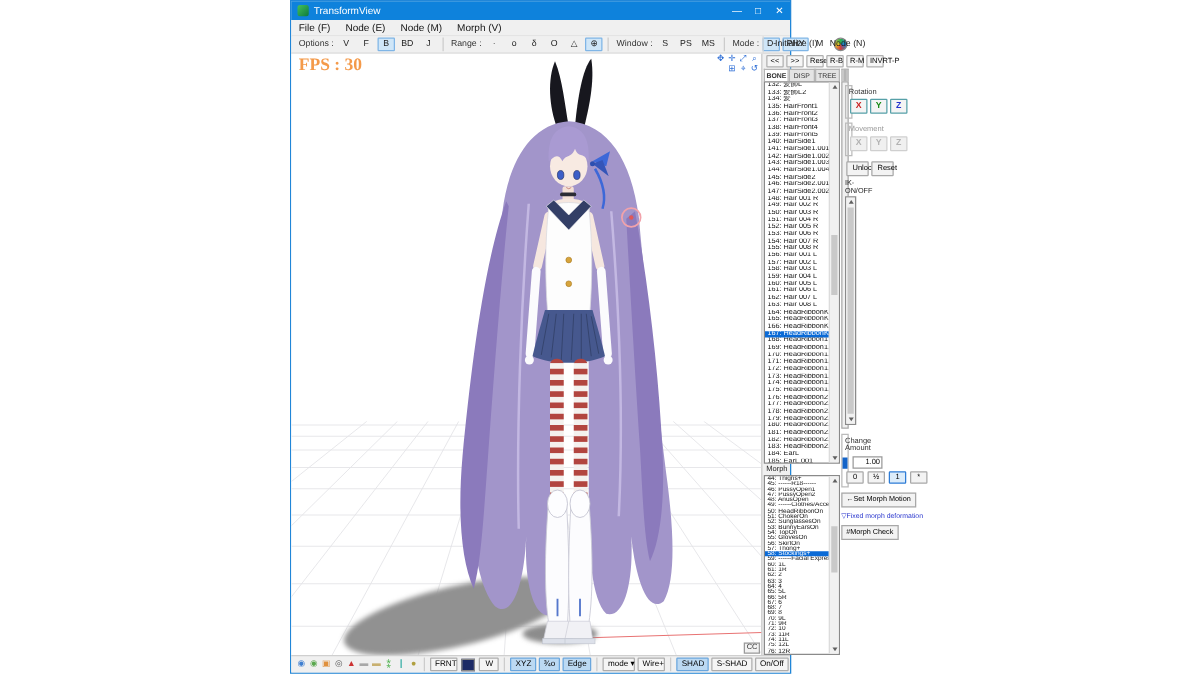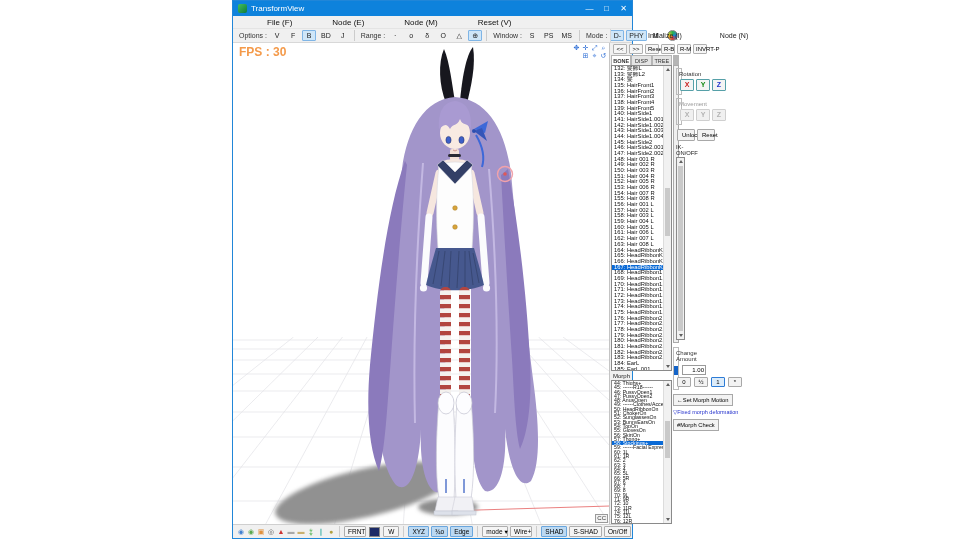--- a/index.html
+++ b/index.html
@@ -6,38 +6,38 @@
     font-family:"Liberation Sans",sans-serif;-webkit-font-smoothing:antialiased;}
   .app{position:absolute;left:232px;top:0;width:401px;height:539px;border:1px solid #2186d8;
     background:#f0f0f0;box-sizing:border-box;display:flex;flex-direction:column;}
   
   .titlebar{height:15px;background:#0e82dc;display:flex;align-items:center;color:#fff;font-size:8px;flex:0 0 auto;}
   .appicon{width:9px;height:9px;margin:0 4px 0 5px;border-radius:2px;background:linear-gradient(135deg,#45c15a,#0d7a3d);flex:0 0 auto;}
   .t-title{flex:1;white-space:nowrap;}
   .wbtn{width:17px;text-align:center;font-size:8px;line-height:15px;}
   
   .menubar{height:12px;background:#f0f0f0;display:flex;align-items:center;font-size:8px;color:#111;border-bottom:1px solid #e4e4e4;}
-  .menu{padding:0 6px;white-space:nowrap;margin-left:28px;}
+  .menu{padding:0 6px;white-space:nowrap;}
   
   .toolbar-row{height:13px;display:flex;align-items:stretch;background:#f0f0f0;border-bottom:1px solid #d8d8d8;font-size:7px;color:#222;flex:0 0 auto;}
   .opts{width:377px;display:flex;align-items:center;padding-left:3px;box-sizing:border-box;}
   .lab{margin:0 2px 0 3px;color:#333;white-space:nowrap;}
   .btn{display:inline-block;min-width:8px;padding:0 2px;margin:0 1px;text-align:center;line-height:9px;
     border:1px solid transparent;border-radius:1px;white-space:nowrap;}
   .btn.on{background:#cfe6f8;border-color:#7fb5e6;}
   .btn.dis{color:#b2b2b2;}
   .vsep{width:1px;background:#ccc;margin:1px 3px;align-self:stretch;flex:0 0 auto;}
   .colorwheel{width:9px;height:9px;border-radius:50%;margin-left:3px;flex:0 0 auto;
     background:conic-gradient(#2bb24c,#1d7fd4,#d23b3b,#e8c52a,#2bb24c);border:1px solid #888;}
   .initmenu{flex:1;display:flex;align-items:center;font-size:7px;border-left:1px solid #d8d8d8;padding-left:4px;}
   .initmenu .menu{padding:0 5px;}
   
   .content{flex:1;display:flex;min-height:0;}
   .viewport{width:377px;background:#fff;position:relative;border-right:1px solid #c4c4c4;box-sizing:border-box;flex:0 0 auto;overflow:hidden;}
-  .fps{position:absolute;left:6px;top:2px;color:#f49a4a;font-size:12px;font-weight:bold;}
+  .fps{position:absolute;left:6px;top:2px;color:#f49a4a;font-size:14px;font-weight:bold;font-family:Liberation Serif, serif;}
   .vicons{position:absolute;top:1px;right:1px;display:flex;flex-direction:column;align-items:flex-end;}
   .iconrow{display:flex;}
   .icon{display:inline-block;font-size:7px;line-height:8px;text-align:center;min-width:9px;}
   .cc{position:absolute;right:1px;bottom:1px;border:1px solid #9a9a9a;background:#f2f2f2;font-size:6px;line-height:7px;padding:0 1px;color:#333;}
   .vsvg{position:absolute;left:0;top:0;}
   
   .rr{flex:1;display:flex;flex-direction:column;min-width:0;}
   .resetrow{height:12px;display:flex;align-items:center;font-size:6px;padding-left:2px;flex:0 0 auto;}
   .resetrow .btn{border:1px solid #b0b0b0;background:#f6f6f6;line-height:8px;margin-right:1px;padding:0 2px;}
   .cols{flex:1;display:flex;min-height:0;}
@@ -105,21 +105,21 @@
     <span class="t-title">TransformView</span>
     <span class="wbtn">—</span>
     <span class="wbtn">□</span>
     <span class="wbtn">✕</span>
   </div>
 
   <div class="menubar">
       <span class="menu">File (F)</span>
       <span class="menu">Node (E)</span>
       <span class="menu">Node (M)</span>
-      <span class="menu">Reset (V)</span>
+      <span class="menu">Morph (V)</span>
     </div>
 
   <div class="toolbar-row">
     <div class="opts">
       <span class="lab">Options :</span>
       <span class="iconsgrp">
           <span class="btn">V</span>
           <span class="btn">F</span>
           <span class="btn on">B</span>
           <span class="btn">BD</span>

